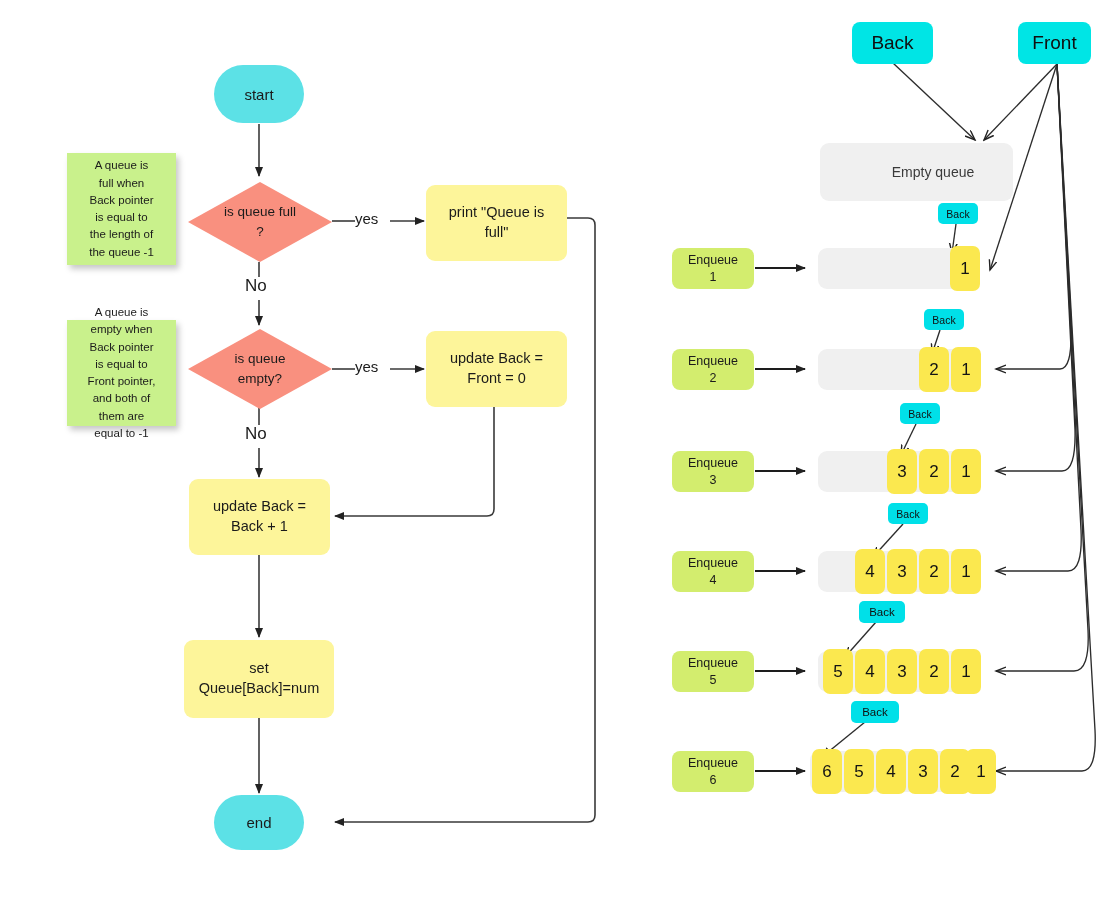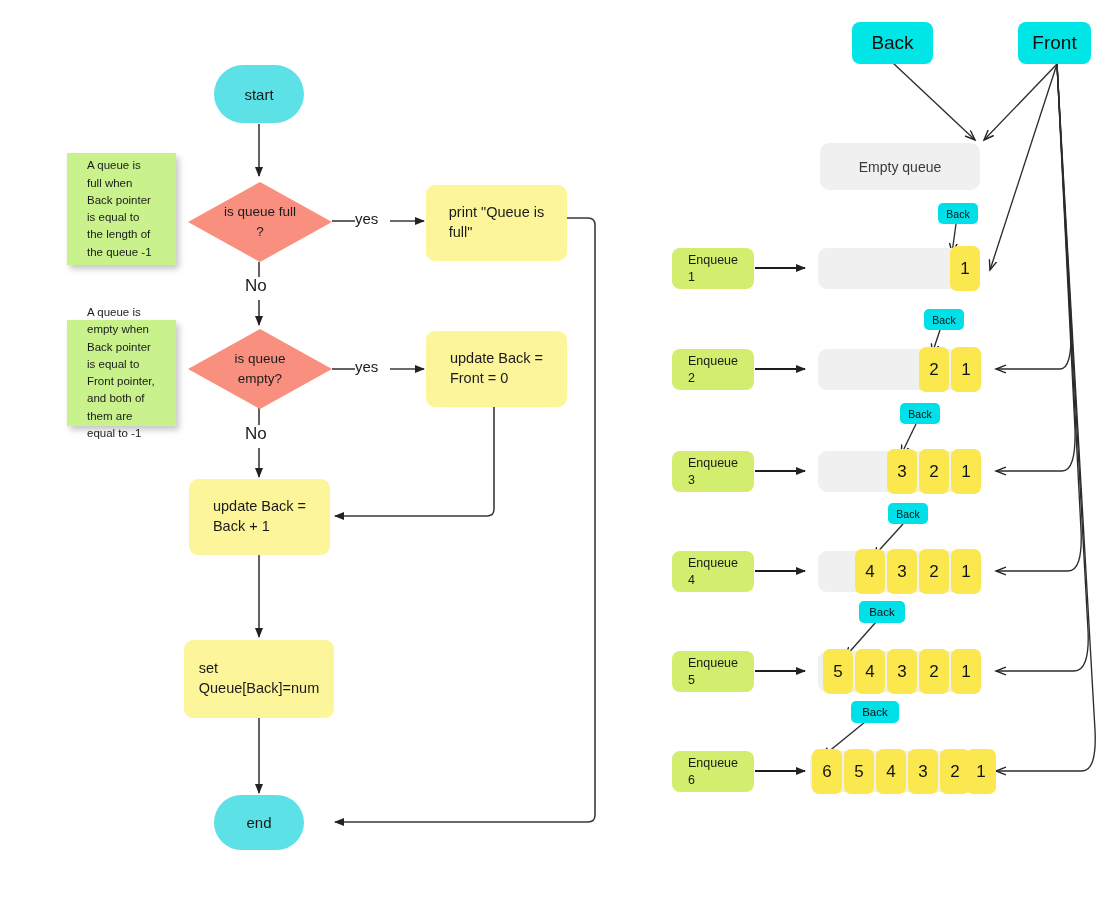--- a/index.html
+++ b/index.html
@@ -4,21 +4,21 @@
 <style>
   html,body{margin:0;padding:0;background:#ffffff;}
   body{
     width:1107px;height:903px;position:relative;overflow:hidden;
     font-family:"Liberation Sans","DejaVu Sans",sans-serif;
     color:#222222;
   }
   #canvas{position:absolute;left:0;top:0;width:1107px;height:903px;}
   svg.wires{position:absolute;left:0;top:0;width:1107px;height:903px;pointer-events:none;}
 
-  .node{position:absolute;box-sizing:border-box;display:flex;align-items:center;justify-content:center;text-align:left;}
+  .node{position:absolute;box-sizing:border-box;display:flex;align-items:center;justify-content:center;text-align:center;}
 
   
   .terminator{
     background:#5ce1e6;border-radius:34px;font-size:15px;color:#1b1b1b;
   }
   .process{
     background:#fdf59a;border-radius:9px;font-size:14.5px;color:#1b1b1b;line-height:1.35;
   }
   .decision-wrap{position:absolute;text-decoration:underline;}
   .decision-wrap .dia{
@@ -26,21 +26,21 @@
     background:#f9907f;
     clip-path:polygon(50% 0,100% 50%,50% 100%,0 50%);
   }
   .decision-wrap .dtext{
     position:absolute;left:0;top:0;width:100%;height:100%;
     display:flex;align-items:center;justify-content:center;
     font-size:13.5px;line-height:1.45;color:#1b1b1b;text-align:center;
   }
   .sticky{
     position:absolute;background:#c9f18c;box-sizing:border-box;
-    display:flex;align-items:center;justify-content:center;
+    display:flex;align-items:center;justify-content:center;text-align:center;
     font-size:11.5px;line-height:1.5;color:#1b1b1b;padding:6px 20px;
     box-shadow:3px 4px 6px rgba(0,0,0,.22);
   }
   .edge-label{
     position:absolute;font-size:15px;color:#1b1b1b;white-space:nowrap;
   }
 
   
   .ptr-big{
     background:#00e5e5;border-radius:8px;font-size:19px;color:#101010;
@@ -200,21 +200,21 @@
   <div class="sticky" style="left:67px;top:153px;width:109px;height:112px;">A queue is full when Back pointer is equal to the length of the queue -1</div>
   <div class="sticky" style="left:67px;top:320px;width:109px;height:106px;">A queue is empty when Back pointer is equal to Front pointer, and both of them are equal to -1</div>
 
   <div class="node ptr-big" style="left:852px;top:22px;width:81px;height:42px;">
     <span>Back</span>
   </div>
   <div class="node ptr-big" style="left:1018px;top:22px;width:73px;height:42px;">
     <span>Front</span>
   </div>
 
-  <div class="emptyq" style="left:820px;top:143px;width:160px;height:47px;">
+  <div class="emptyq" style="left:820px;top:143px;width:160px;height:58px;padding-left:33px;">
     <span>Empty queue</span>
   </div>
 
   <div class="node enq" style="left:672px;top:248px;width:82px;height:41px;">
     <span>
       <span>Enqueue</span><br>
       <span>1</span>
     </span>
   </div>
   <div class="track" style="left:818px;top:248px;width:162px;height:41px;"></div>

